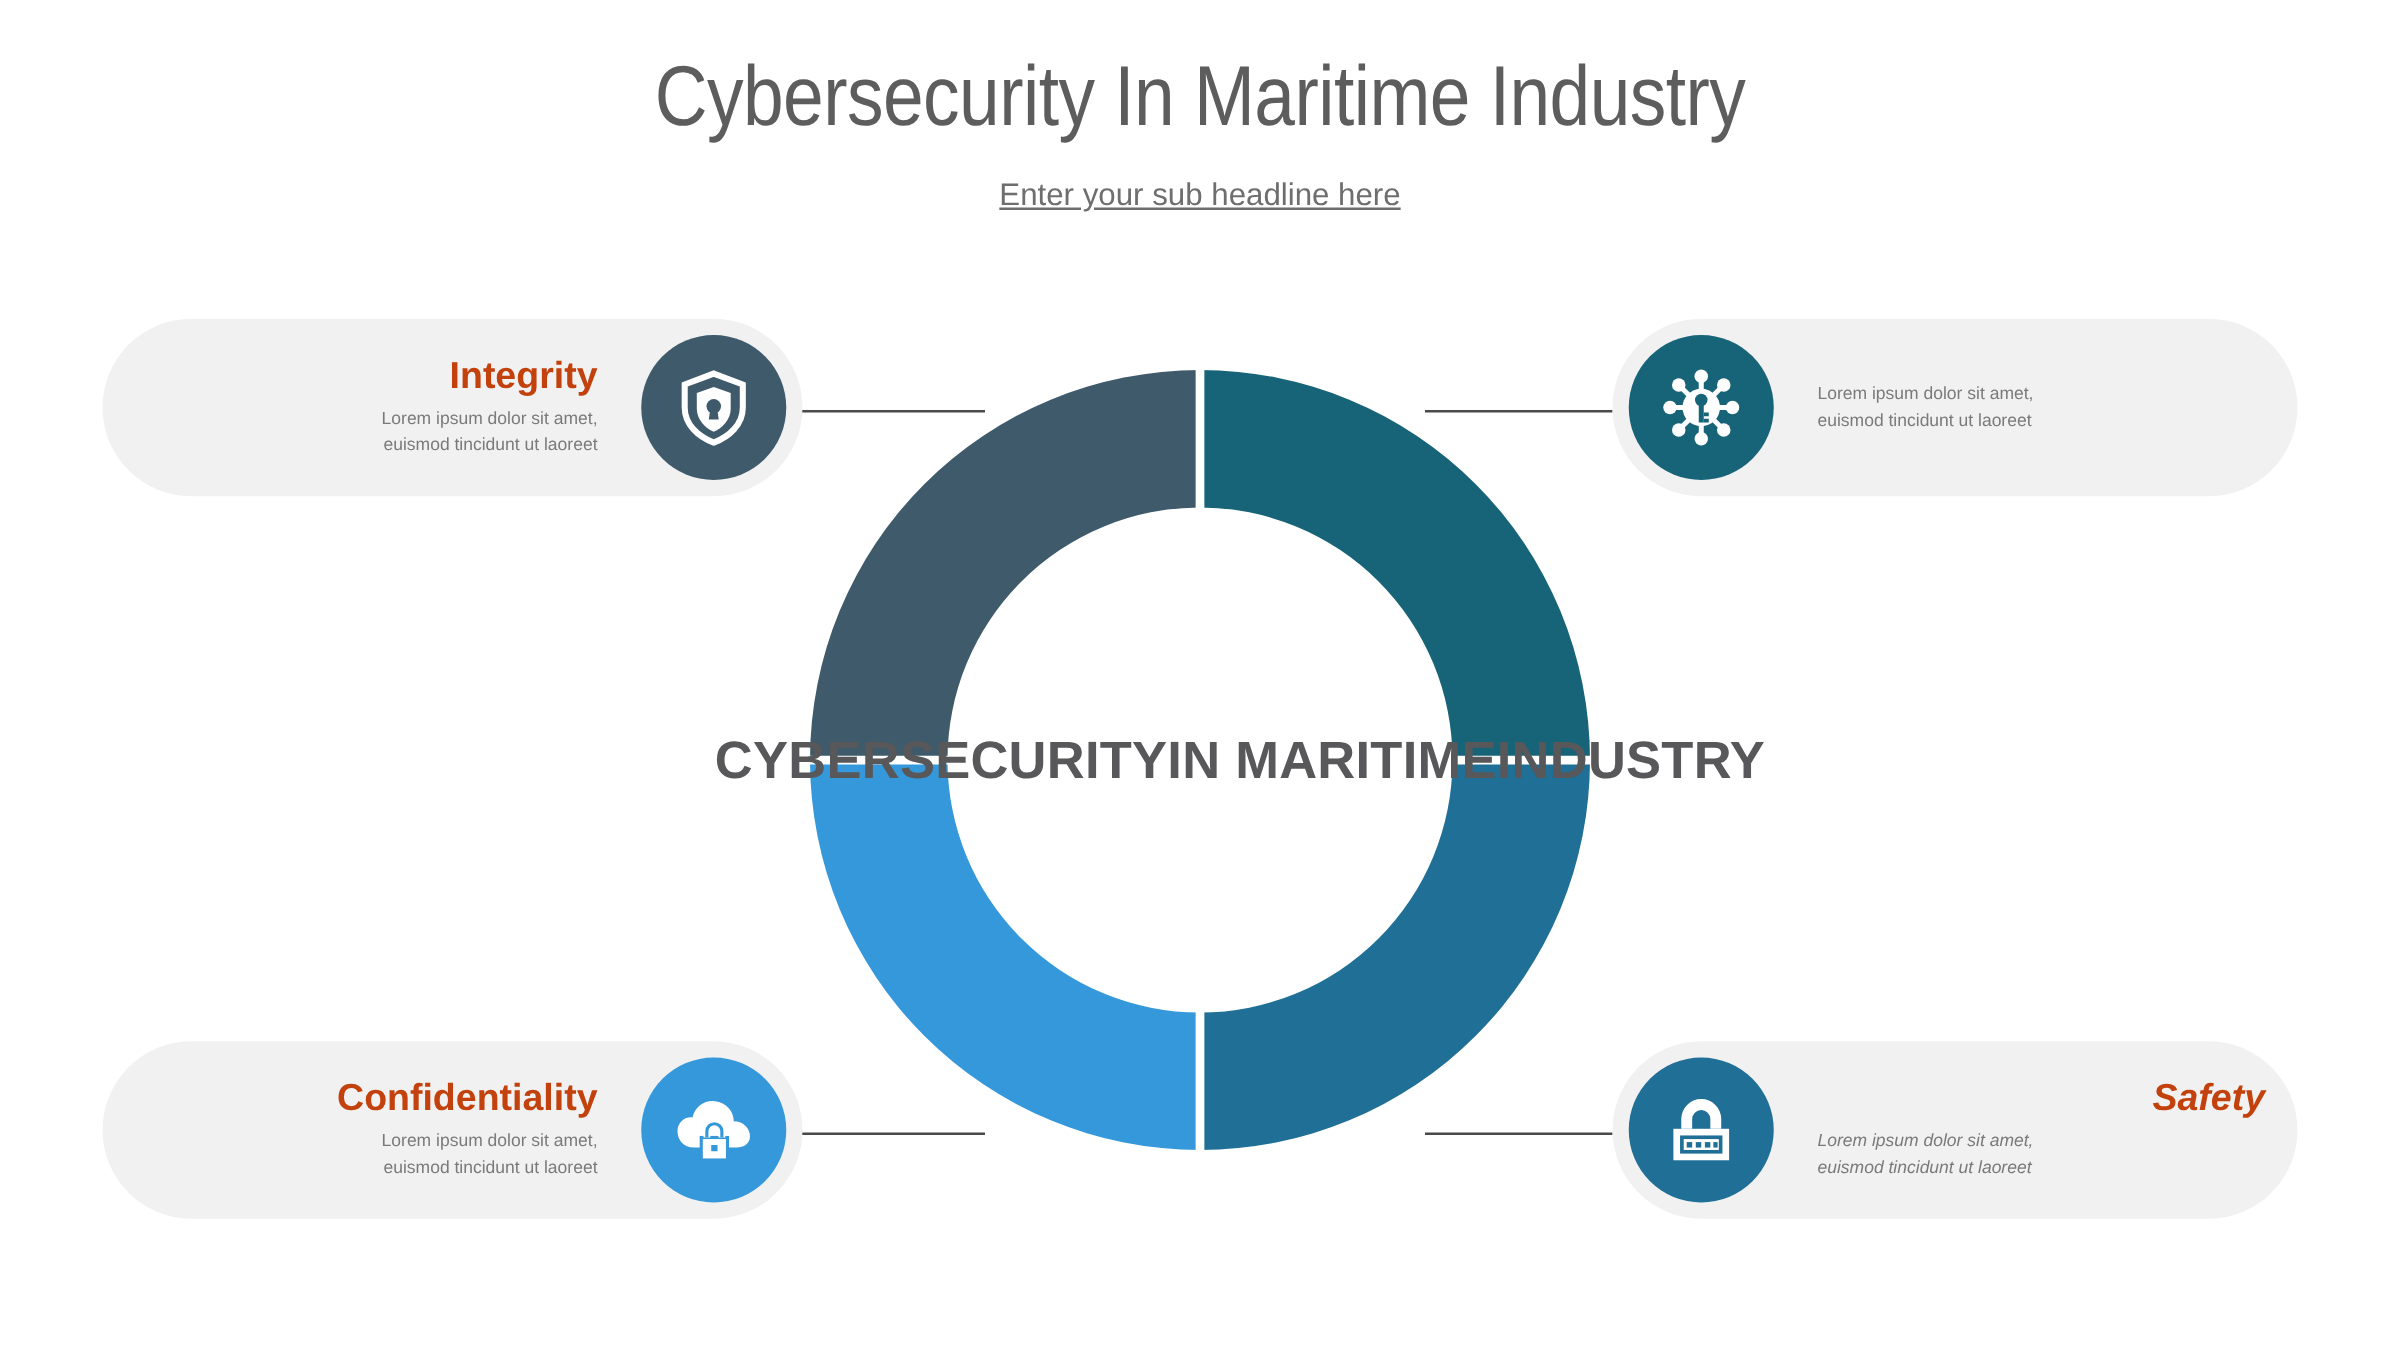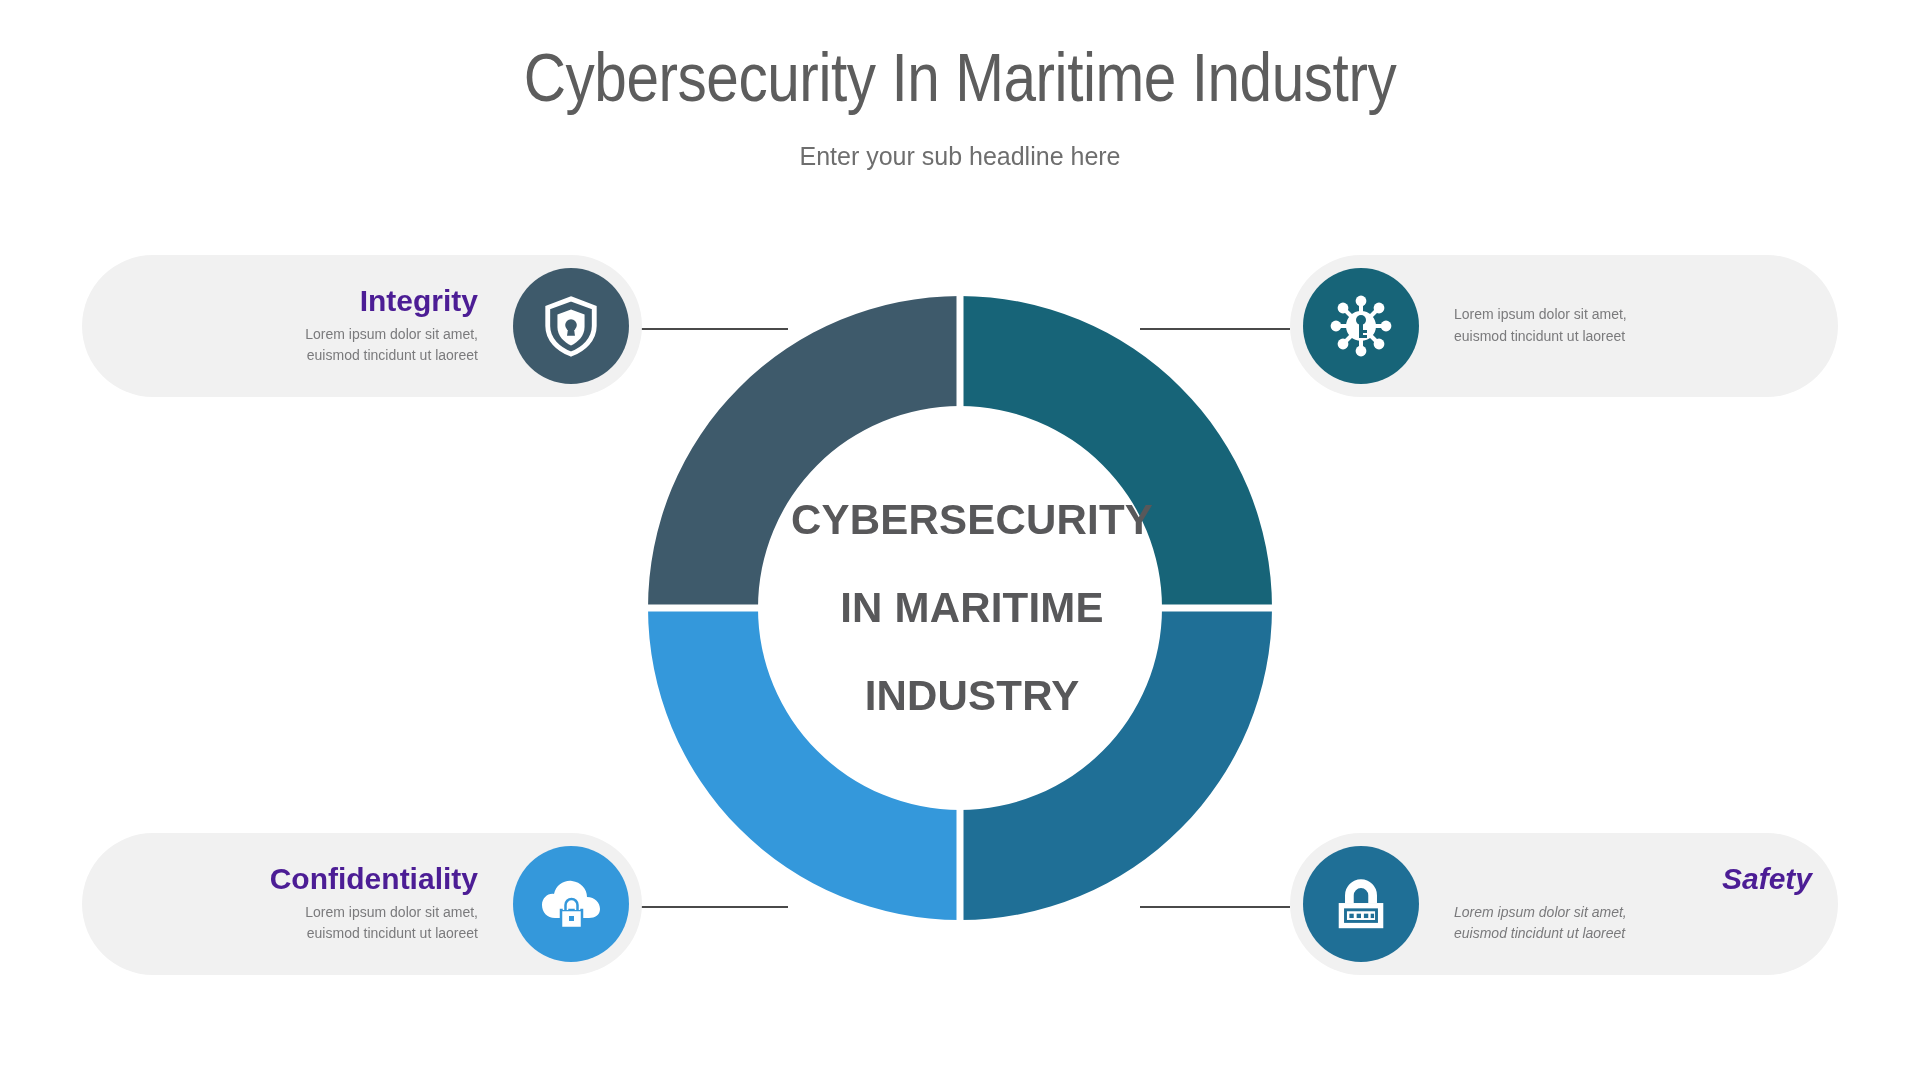--- a/index.html
+++ b/index.html
@@ -15,21 +15,21 @@
   .page-title {
     position:absolute; left:0; top:38px; width:1920px;
     text-align:center;
     font-size:68px; font-weight:400; color:#5d5d5d;
     letter-spacing:-0.5px; white-space:nowrap;
     transform:scaleX(0.86); transform-origin:center top;
   }
   .page-subtitle {
     position:absolute; left:0; top:142px; width:1920px;
     text-align:center;
-    font-size:25px; font-weight:400; color:#6e6e6e;
+    font-size:25px; font-weight:400; color:#6e6e6e;text-decoration:underline;
   }
 
   
   .panel {
     position:absolute;
     height:142px;
     background:#f1f1f1;
     border-radius:71px;
     display:flex; align-items:center;
   }
@@ -38,21 +38,21 @@
   .panel.tl { top:255px; }
   .panel.tr { top:255px; }
   .panel.bl { top:833px; }
   .panel.br { top:833px;font-style:italic; }
 
   .panel-text { flex:1; padding:0 14px; }
   .panel-left  .panel-text { text-align:right; padding-right:22px; padding-left:26px; }
   .panel-right .panel-text { text-align:left;  padding-left:22px;  padding-right:26px; }
 
   .panel-title {
-    font-size:30px; font-weight:700; color:#4c1d95;
+    font-size:30px; font-weight:700; color:#c2410c;
     line-height:1.08; margin-bottom:6px; white-space:nowrap;text-align:right;
   }
   .panel-desc {
     font-size:14px; font-weight:400; color:#7a7a7c; line-height:1.55;
   }
   .panel-desc span { display:block; white-space:nowrap; }
 
   .icon-circle {
     width:116px; height:116px; border-radius:50%;
     flex:0 0 116px;
@@ -71,26 +71,25 @@
   .conn-br { left:1140px; top:906px; width:150px; }
 
   
   .donut-wrap {
     position:absolute; left:620px; top:268px;
     width:680px; height:680px;
   }
   .donut-wrap svg { display:block; width:680px; height:680px; }
 
   .center-text {
-    position:absolute; left:632px; top:268px;
+    position:absolute; left:652px; top:268px;
     width:680px; height:680px;
-    display:flex; flex-direction:column;
+    display:flex; flex-direction:row;
     align-items:center; justify-content:center;
     pointer-events:none;
-    gap:32px;
   }
   .center-text span {
     display:block;
     font-size:42px; font-weight:700; color:#58585a;
     line-height:1.33; letter-spacing:0.2px;
     text-align:center; white-space:nowrap;
   }
 </style>
 </head>
 <body>

